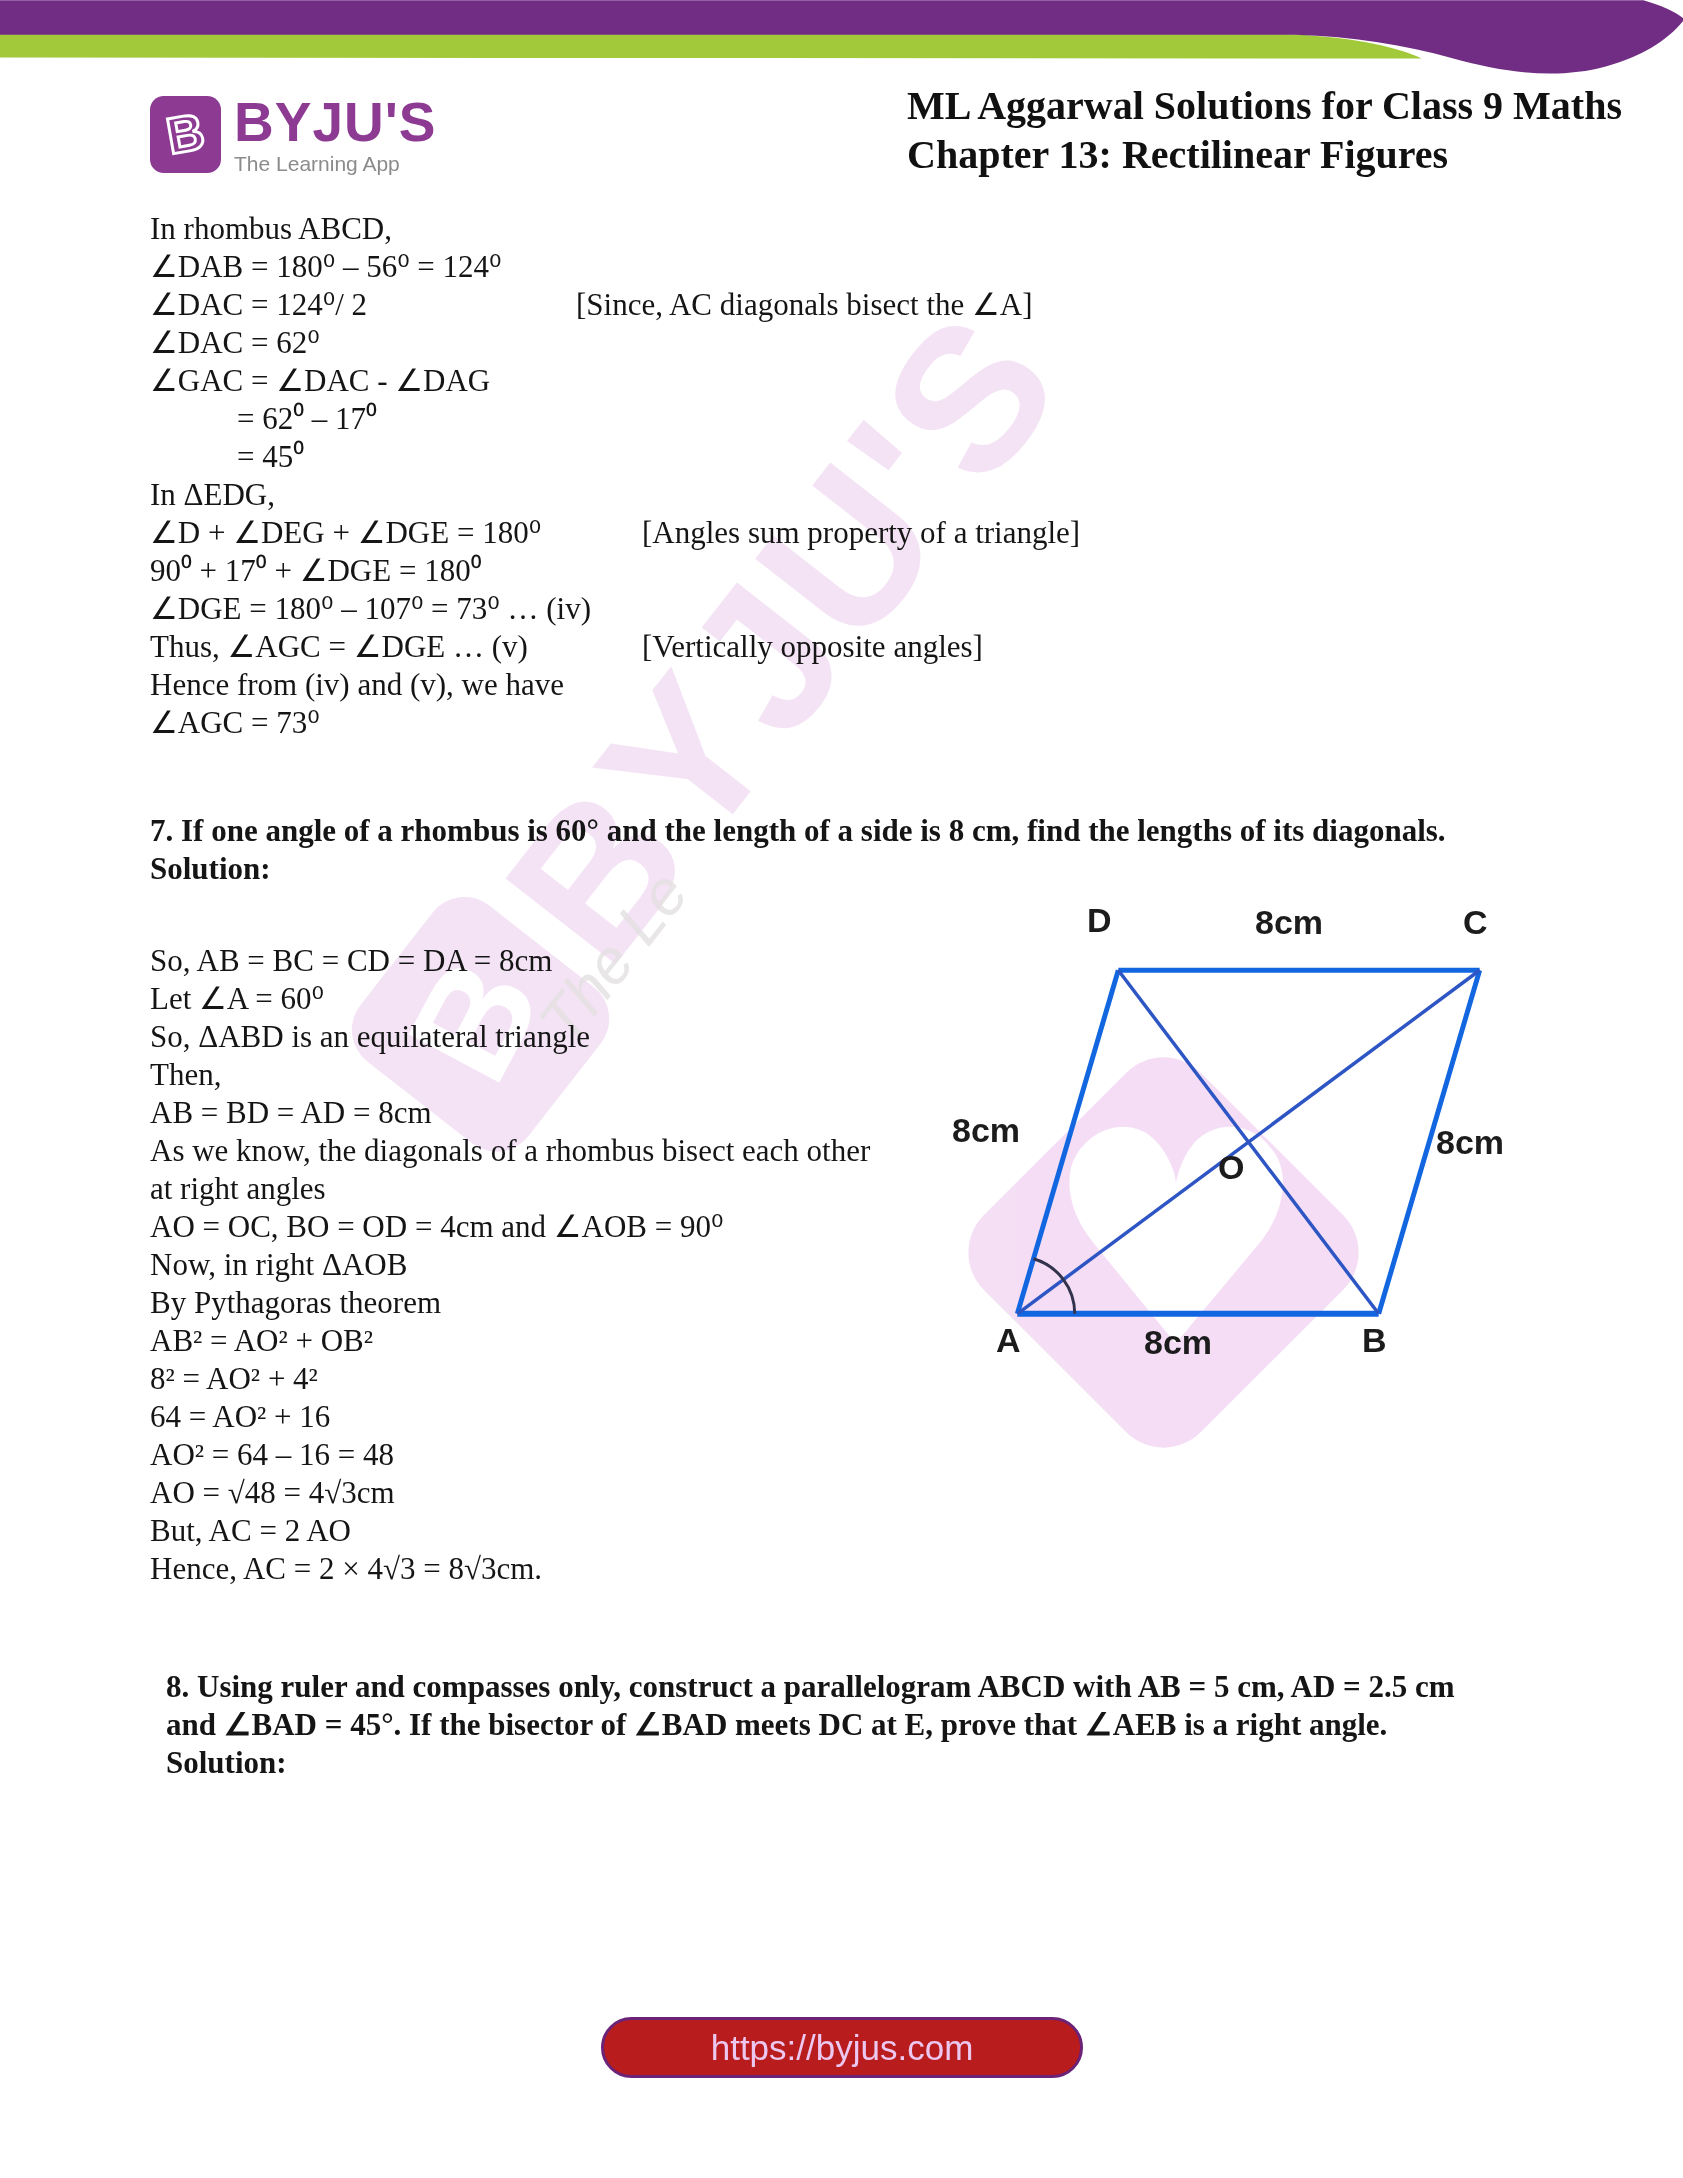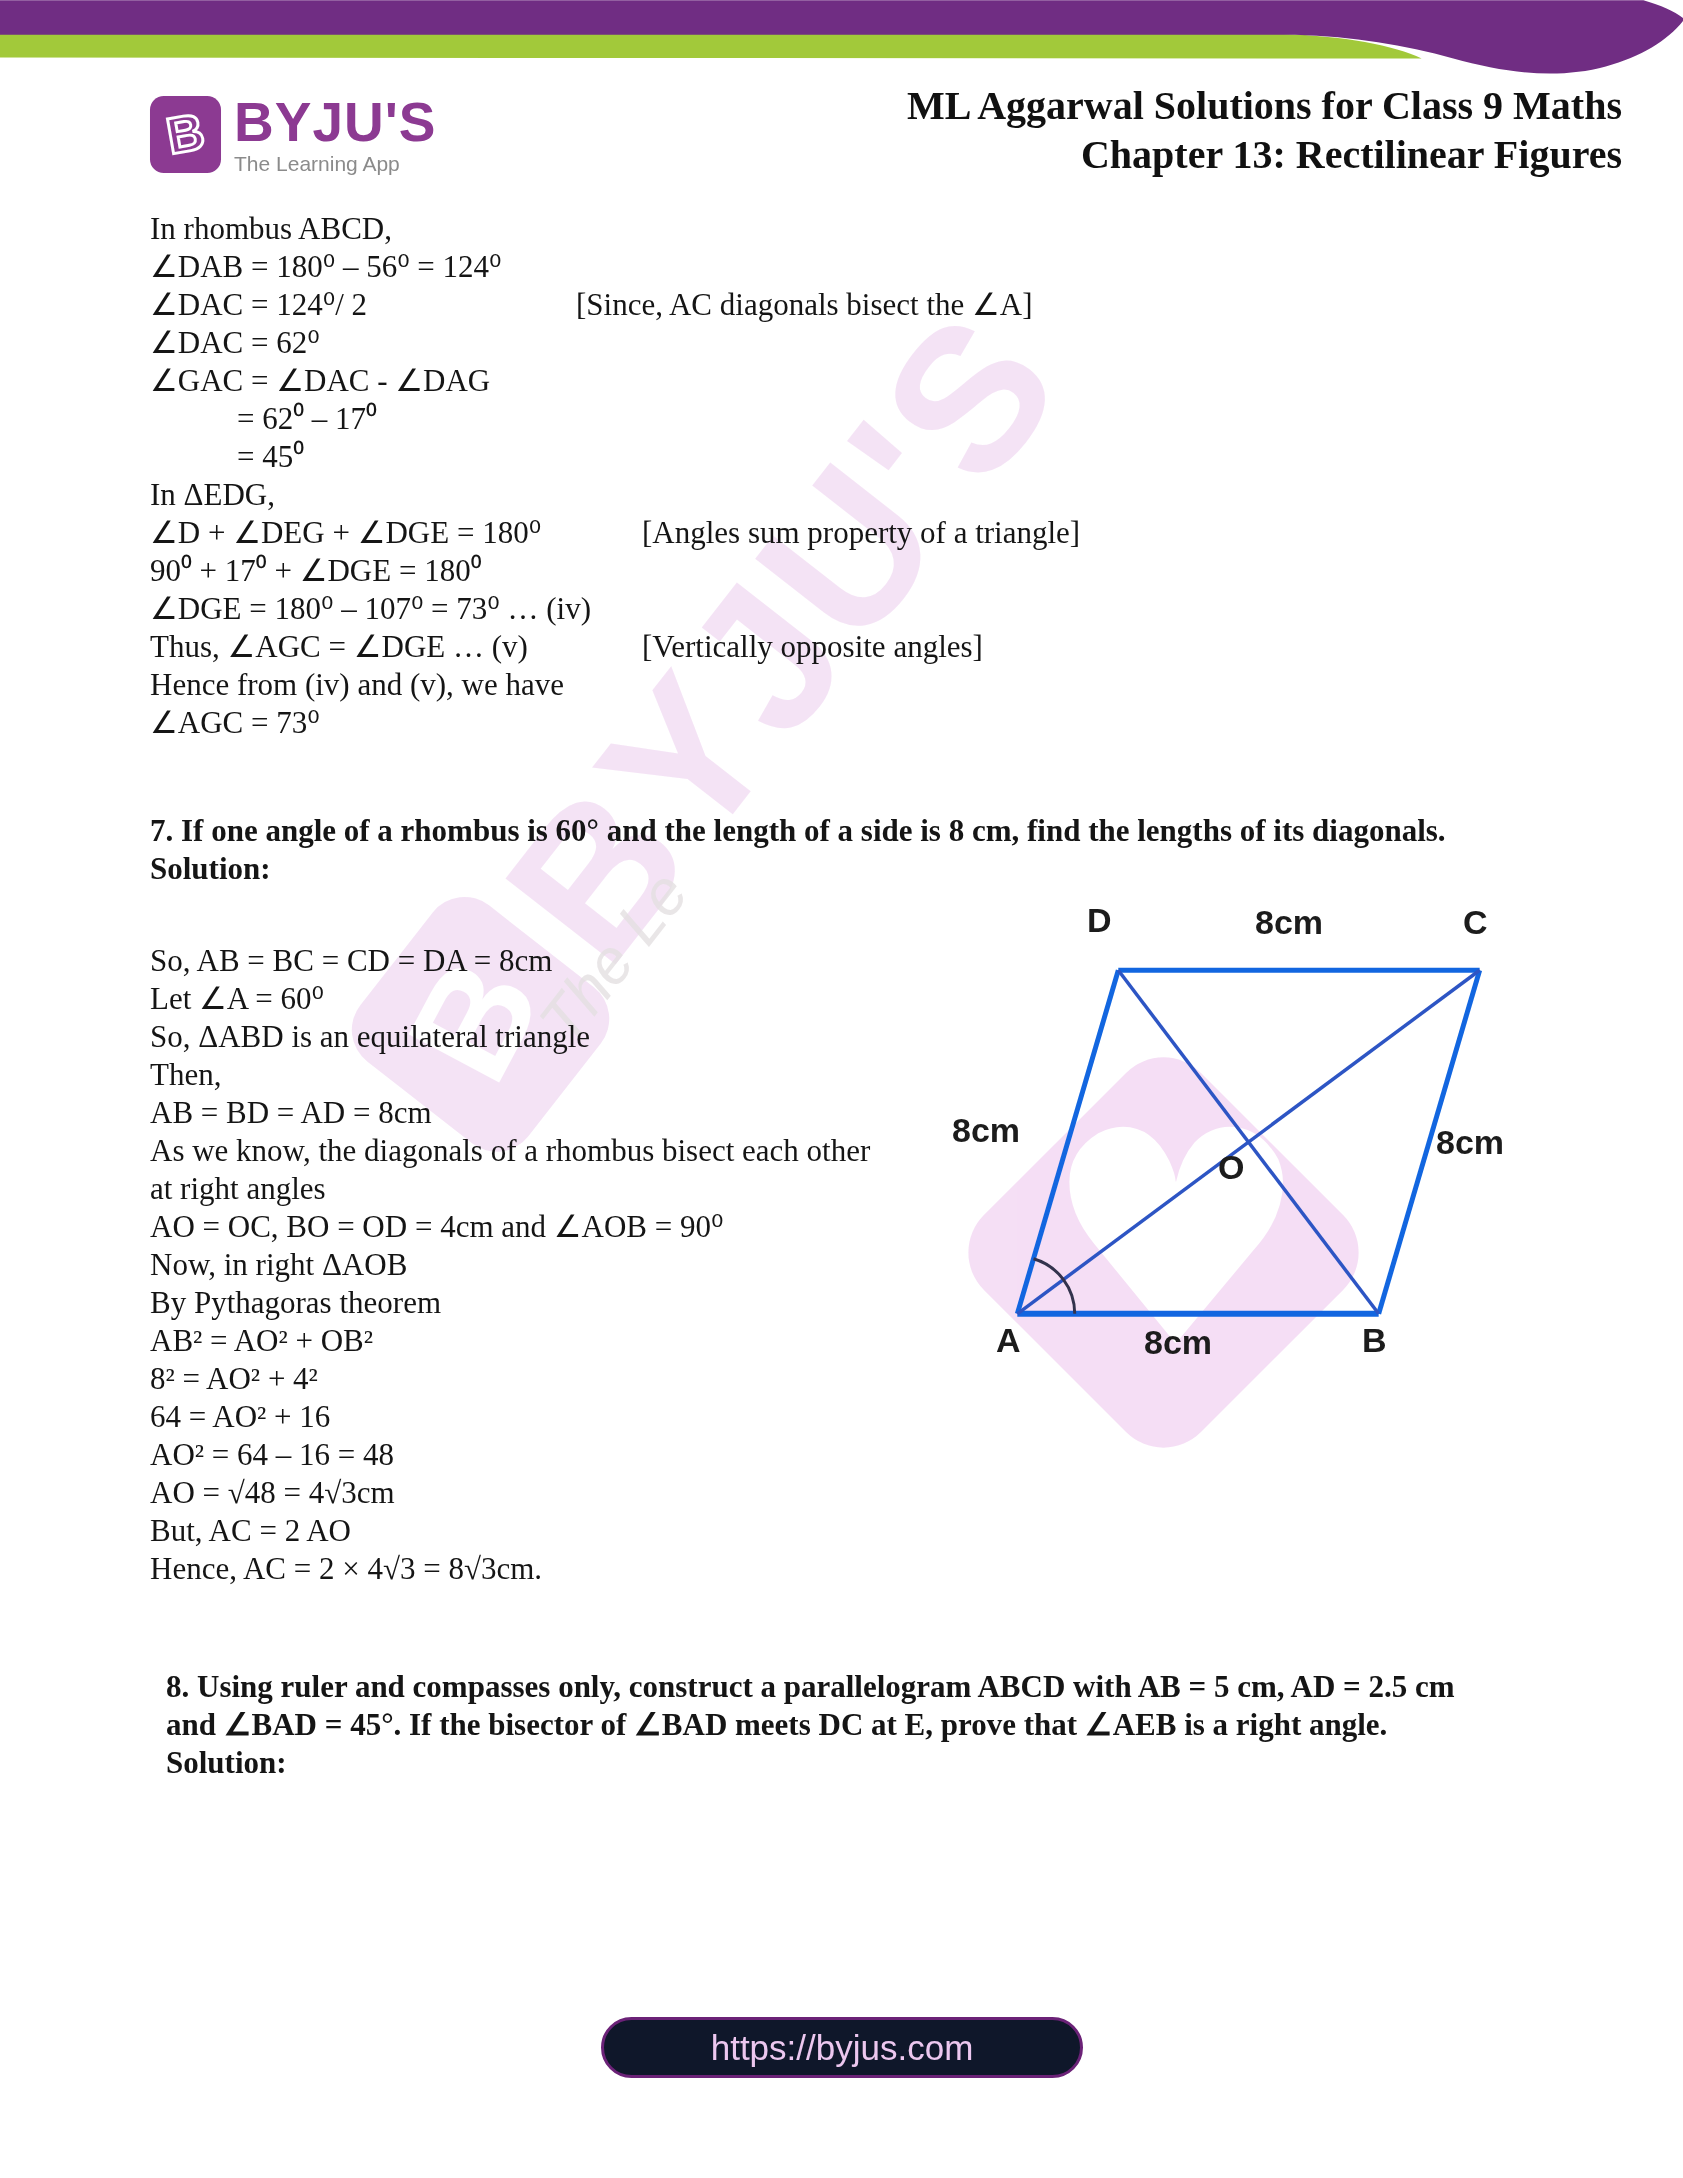--- a/index.html
+++ b/index.html
@@ -6,21 +6,21 @@
   .page{position:relative;width:1683px;height:2178px;background:#ffffff;overflow:hidden;
         font-family:"Liberation Serif", serif;color:#151515;}
   
   .swoosh{position:absolute;left:0;top:0;z-index:3;}
   .logo{position:absolute;left:149px;top:95px;z-index:4;display:flex;align-items:flex-start;}
   .logo-badge{width:73px;height:79px;}
   .logo-words{margin-left:12px;}
   .logo-name{font-family:"Liberation Sans",sans-serif;font-weight:bold;font-size:55px;
              line-height:55px;color:#8c3a92;letter-spacing:1px;}
   .logo-tag{font-family:"Liberation Sans",sans-serif;font-size:21px;color:#8b8b8b;margin-top:2px;}
-  .doc-title{position:absolute;right:61px;top:81px;z-index:4;text-align:right;
+  .doc-title{position:absolute;right:61px;top:81px;z-index:4;text-align:left;
              font-weight:bold;font-size:40px;line-height:49px;color:#111;}
   
   .wm{position:absolute;z-index:0;pointer-events:none;}
   .wm-rot{left:327px;top:1030px;transform:rotate(-52deg);transform-origin:0 0;
           display:flex;align-items:center;opacity:0.55;}
   .wm-badge{width:198px;height:213px;background:#eccdee;border-radius:40px;position:relative;flex:none;}
   .wm-badge span{position:absolute;left:50%;top:50%;transform:translate(-50%,-54%) rotate(-10deg);
           font-family:"Liberation Sans",sans-serif;font-weight:bold;font-size:149px;color:#ffffff;}
   .wm-text{font-family:"Liberation Sans",sans-serif;font-weight:bold;font-size:203px;
            color:#eccdee;letter-spacing:4px;margin-left:18px;}
@@ -34,21 +34,21 @@
   .tblock{position:absolute;left:150px;z-index:2;}
   .tline{height:38px;line-height:38px;font-size:31px;position:relative;white-space:pre;}
   .tline .note{position:absolute;top:0;}
   .qblock .tline{font-weight:bold;}
   
   .fig-svg{position:absolute;left:950px;top:891px;z-index:2;}
   .fig-label{position:absolute;z-index:2;font-family:"Liberation Sans",sans-serif;
              font-weight:600;font-size:34px;color:#1c1c1c;line-height:34px;}
   
   .footer-pill{position:absolute;left:601px;top:2017px;width:482px;height:61px;z-index:2;
-      background:#0f172a;border:3px solid #6b2277;border-radius:34px;box-sizing:border-box;
+      background:#b91c1c;border:3px solid #6b2277;border-radius:34px;box-sizing:border-box;
       display:flex;align-items:center;justify-content:center;
       font-family:"Liberation Sans",sans-serif;font-size:35px;color:#ecc7ef;}
 </style>
 </head>
 <body>
 
 <div class="page">
 
   <div class="wm wm-rot">
     <div class="wm-badge">

